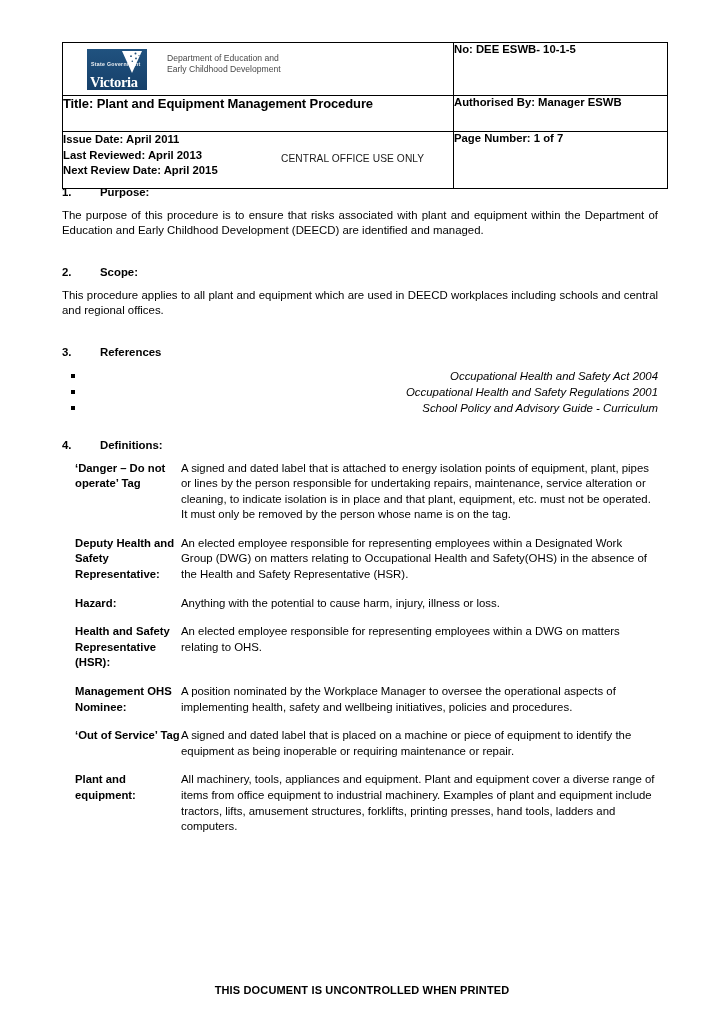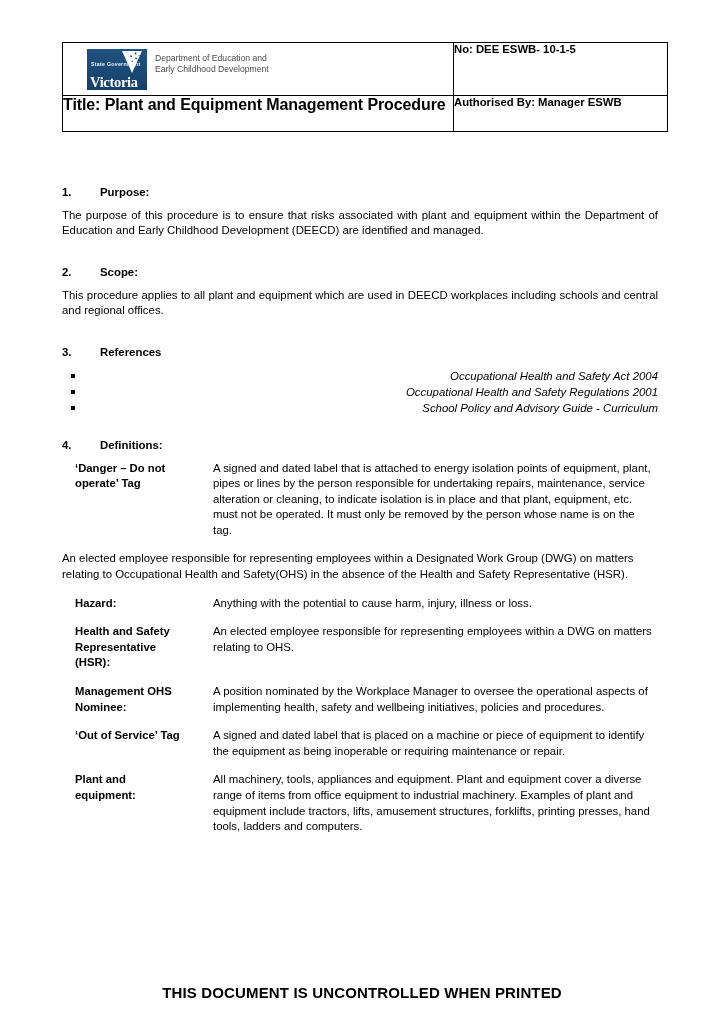--- a/index.html
+++ b/index.html
@@ -81,31 +81,31 @@
     left: 3px;
     bottom: 0px;
     font-size: 14.5px;
     line-height: 15px;
     color: #ffffff;
     font-family: "Liberation Serif", serif;
     font-weight: bold;
     letter-spacing: -0.3px;
   }
   .dept-lines {
-    margin-left: 8px;
+    margin-left: 20px;
     margin-top: 4px;
     font-size: 8.6px;
     line-height: 10.6px;
     color: #4a4a4a;
     font-family: "Liberation Sans", sans-serif;
     white-space: nowrap;
   }
 
   .title-cell {
-    font-size: 16px;
+    font-size: 13px;
     font-weight: bold;
     padding: 4px 0 5px 8px;
     white-space: nowrap;
     letter-spacing: -0.1px;
     margin-left: 28px;
   }
   .meta-cell {
     padding: 4px 0 5px 8px;
     position: relative;
     height: 50px;
@@ -183,21 +183,20 @@
   }
 
   
   .defs {
     margin-top: 6px;
     width: 596px;
   }
   .def-row {
     display: flex;
     margin-bottom: 13px;
-    gap: 32px;
   }
   .def-term {
     flex: 0 0 119px;
     width: 119px;
     padding-left: 13px;
     box-sizing: border-box;
     font-size: 11.3px;
     font-weight: bold;
     line-height: 15.6px;
   }
@@ -208,21 +207,21 @@
     padding-right: 2px;
   }
 
   
   .footer {
     position: absolute;
     left: 0;
     top: 984px;
     width: 724px;
     text-align: center;
-    font-size: 15px;
+    font-size: 11px;
     font-weight: bold;
     letter-spacing: .15px;
   }
 </style>
 </head>
 <body>
 
 <div class="page">
 
   <table class="hdr-table">
@@ -251,20 +250,29 @@
               <div>Early Childhood Development</div>
             </div>
           </div>
         </td>
         <td class="r-cell r-no">No: DEE ESWB- 10-1-5</td>
       </tr>
       <tr>
         <td class="title-cell">Title:  Plant and Equipment Management Procedure</td>
         <td class="r-cell r-auth">Authorised By: Manager ESWB</td>
       </tr>
+      <tr>
+        <td class="meta-cell">
+          <div class="meta-line">Issue Date: April 2011</div>
+          <div class="meta-line">Last Reviewed: April 2013</div>
+          <div class="meta-line">Next Review Date: April 2015</div>
+          <div class="central-note">CENTRAL OFFICE USE ONLY</div>
+        </td>
+        <td class="r-cell r-page">Page Number:  1 of 7</td>
+      </tr>
     </tbody>
   </table>
 
   <div class="body">
 
     <div class="sec-head">
       <span class="sec-num">1.</span>
       <span>Purpose:</span>
     </div>
     <p class="para">The purpose of this procedure is to ensure that risks associated with plant and equipment within the Department of Education and Early Childhood Development (DEECD) are identified and managed.</p>
@@ -295,20 +303,21 @@
       <span class="sec-num">4.</span>
       <span>Definitions:</span>
     </div>
 
     <div class="defs">
       <div class="def-row">
         <div class="def-term">‘Danger – Do not operate’ Tag</div>
         <div class="def-desc">A signed and dated label that is attached to energy isolation points of equipment, plant, pipes or lines by the person responsible for undertaking repairs, maintenance, service alteration or cleaning, to indicate isolation is in place and that plant, equipment, etc. must not be operated.  It must only be removed by the person whose name is on the tag.</div>
       </div>
       <div class="def-row">
+        <div class="def-term">Deputy Health and Safety Representative:</div>
         <div class="def-desc">An elected employee responsible for representing employees within a Designated Work Group (DWG) on matters relating to Occupational Health and Safety(OHS) in the absence of the Health and Safety Representative (HSR).</div>
       </div>
       <div class="def-row">
         <div class="def-term">Hazard:</div>
         <div class="def-desc">Anything with the potential to cause harm, injury, illness or loss.</div>
       </div>
       <div class="def-row">
         <div class="def-term">Health and Safety Representative (HSR):</div>
         <div class="def-desc">An elected employee responsible for representing employees within a DWG on matters relating to OHS.</div>
       </div>

